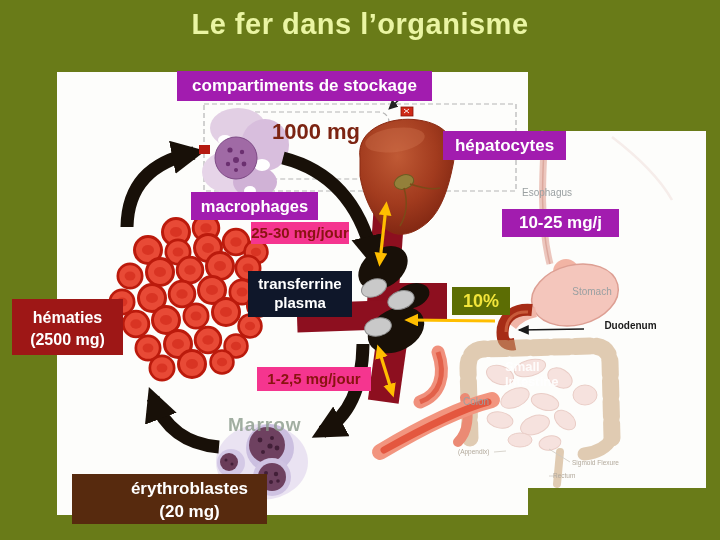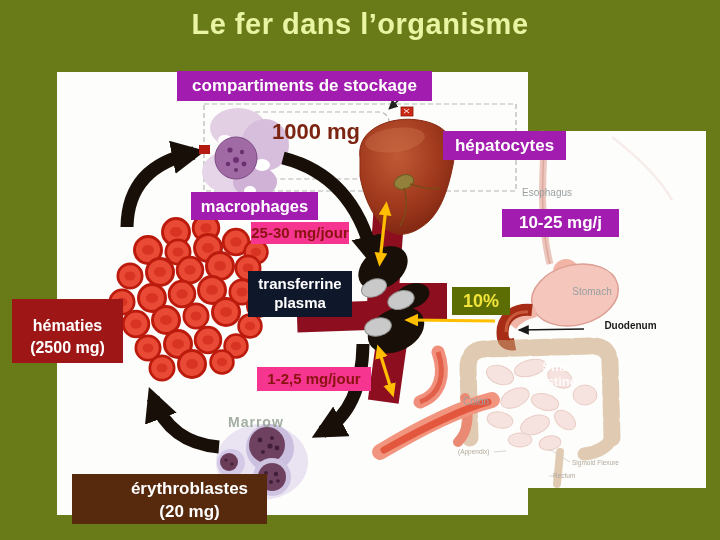--- a/index.html
+++ b/index.html
@@ -16,32 +16,32 @@
   .storage{left:177px;top:71px;width:255px;height:30px;font-size:17px;line-height:30px;}
   .amount1000{left:272px;top:119px;width:110px;font-size:22px;color:#7C2412;text-align:left;background:transparent;}
   .hepatocytes{left:443px;top:131px;width:123px;height:29px;font-size:17px;line-height:29px;}
   .macrophages{left:191px;top:192px;width:127px;height:28px;font-size:16.5px;line-height:28px;}
   .pink{background:#F5358F;color:#8A1310;}
   .flux2530{left:251px;top:222px;width:98px;height:22px;font-size:15px;line-height:22px;}
   .transferrin{left:248px;top:271px;width:104px;height:43px;background:#0f172a;font-size:15px;line-height:19px;padding-top:3px;}
   .transferrin span{display:block;}
   .intake{left:502px;top:209px;width:117px;height:28px;font-size:17px;line-height:28px;}
   .absorb{left:452px;top:287px;width:58px;height:28px;background:#5C6D04;color:#F2E53A;font-size:18px;line-height:28px;}
-  .hematies{left:12px;top:299px;width:111px;height:48px;background:#9E1716;font-size:16px;line-height:22px;padding-top:16px;}
+  .hematies{left:12px;top:299px;width:111px;height:48px;background:#9E1716;font-size:16px;line-height:22px;padding-top:8px;}
   .hematies span,.erythro span,.autres span{display:block;}
   .flux125{left:257px;top:367px;width:114px;height:24px;font-size:15px;line-height:24px;}
   .erythro{left:72px;top:474px;width:155px;height:47px;background:#572A0E;font-size:17px;line-height:23px;padding-top:3px;padding-left:40px;}
   .autres{left:362px;top:449px;width:76px;height:60px;font-size:15px;line-height:20px;padding-top:2px;}
-  .marrow{left:228px;top:414px;width:70px;font-size:14px;color:#8B9B8B;opacity:.8;text-align:left;letter-spacing:1px;}
+  .marrow{left:228px;top:414px;width:70px;font-size:19px;color:#8B9B8B;opacity:.8;text-align:left;letter-spacing:1px;}
   .anat-lbl{position:absolute;z-index:3;color:#9AA0A2;font-size:10px;font-weight:bold;text-align:center;}
   .eso-lbl{left:502px;top:187px;width:90px;font-weight:normal;}
   .sto-lbl{left:557px;top:286px;width:70px;font-weight:normal;}
   .duo-lbl{left:588px;top:320px;width:85px;color:#1a1a1a;}
   .col-lbl{left:451px;top:396px;width:50px;font-weight:normal;}
-  .si-lbl{left:505px;top:359px;width:72px;color:#fff;opacity:.9;font-size:13px;text-align:right;line-height:15px;}
+  .si-lbl{left:505px;top:359px;width:72px;color:#fff;opacity:.9;font-size:13px;text-align:left;line-height:15px;}
   .si-lbl span{display:block;}
   .tiny{position:absolute;z-index:3;font-size:6.5px;color:#B3AA9C;font-weight:normal;}
   .app-lbl{left:458px;top:448px;}
   .sig-lbl{left:572px;top:459px;}
   .rec-lbl{left:553px;top:472px;}
 </style>
 </head>
 <body>
 
 <div class="slide">

